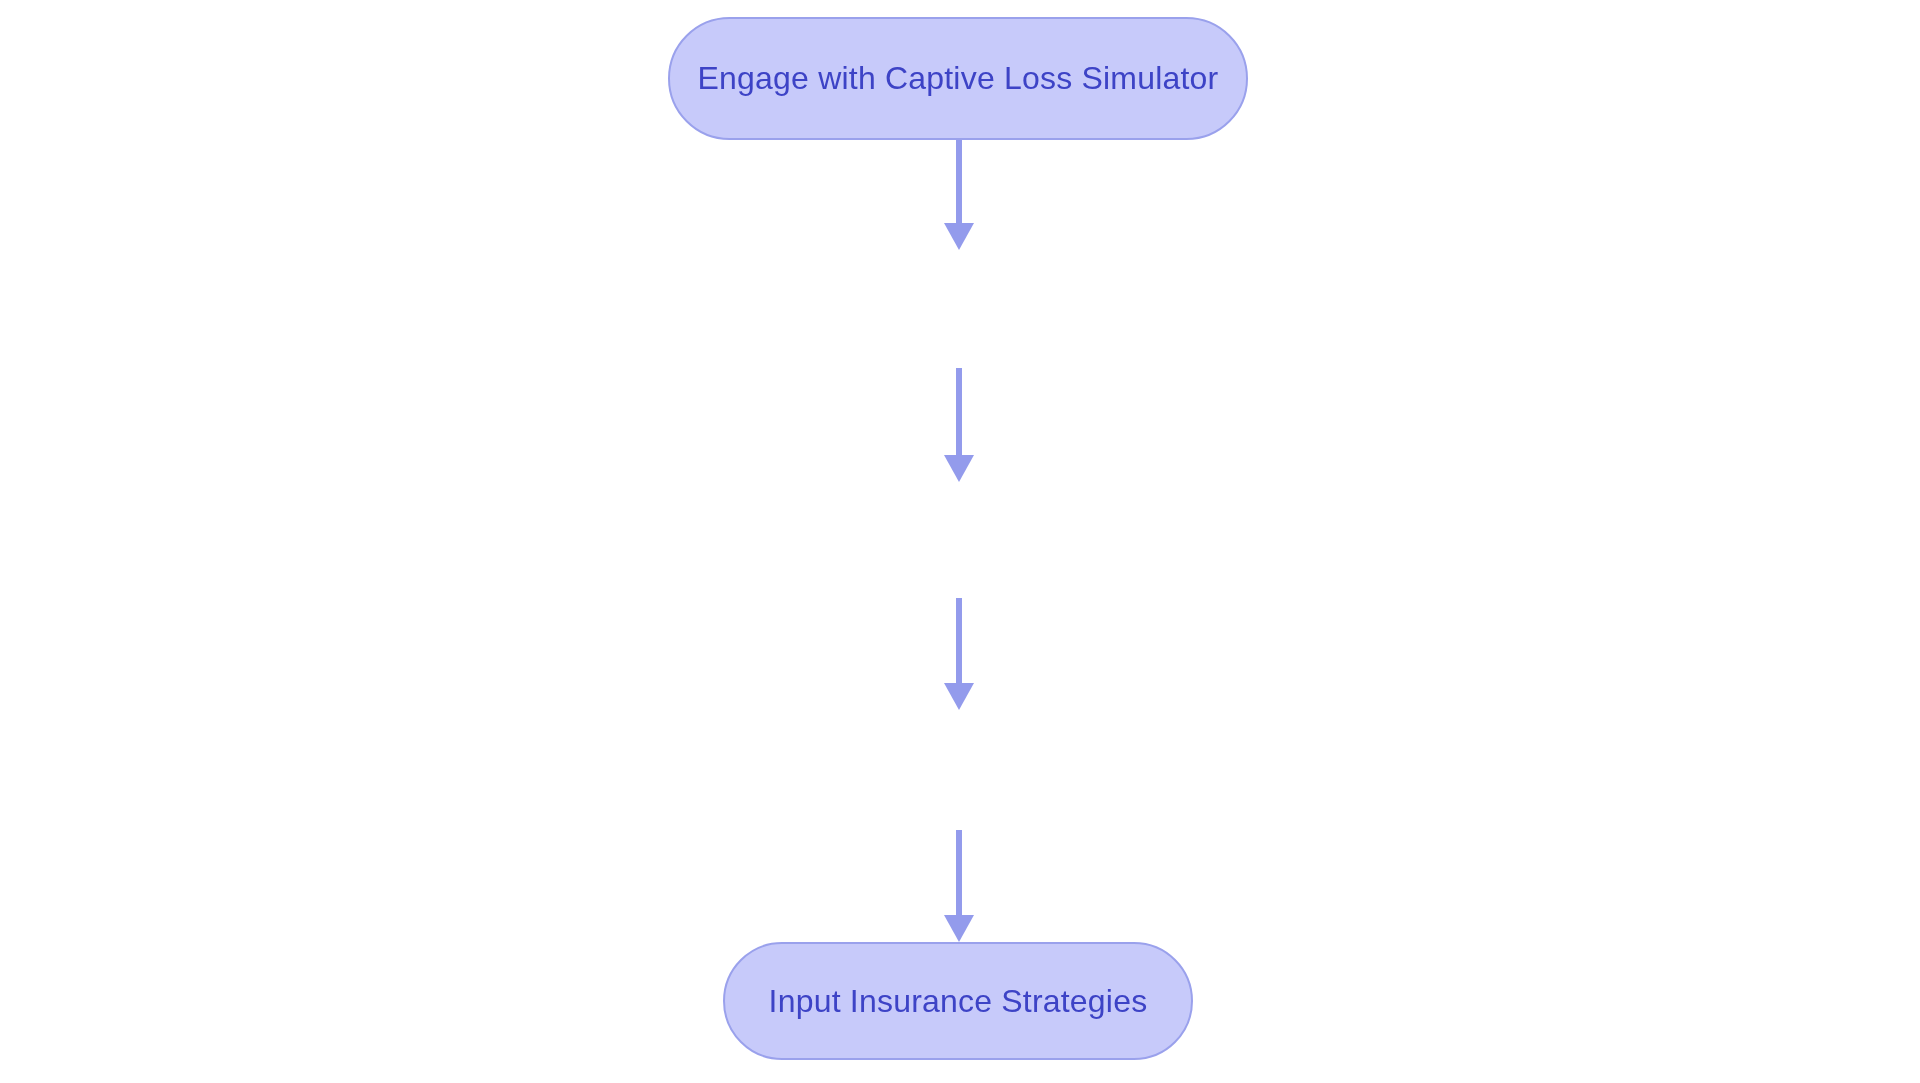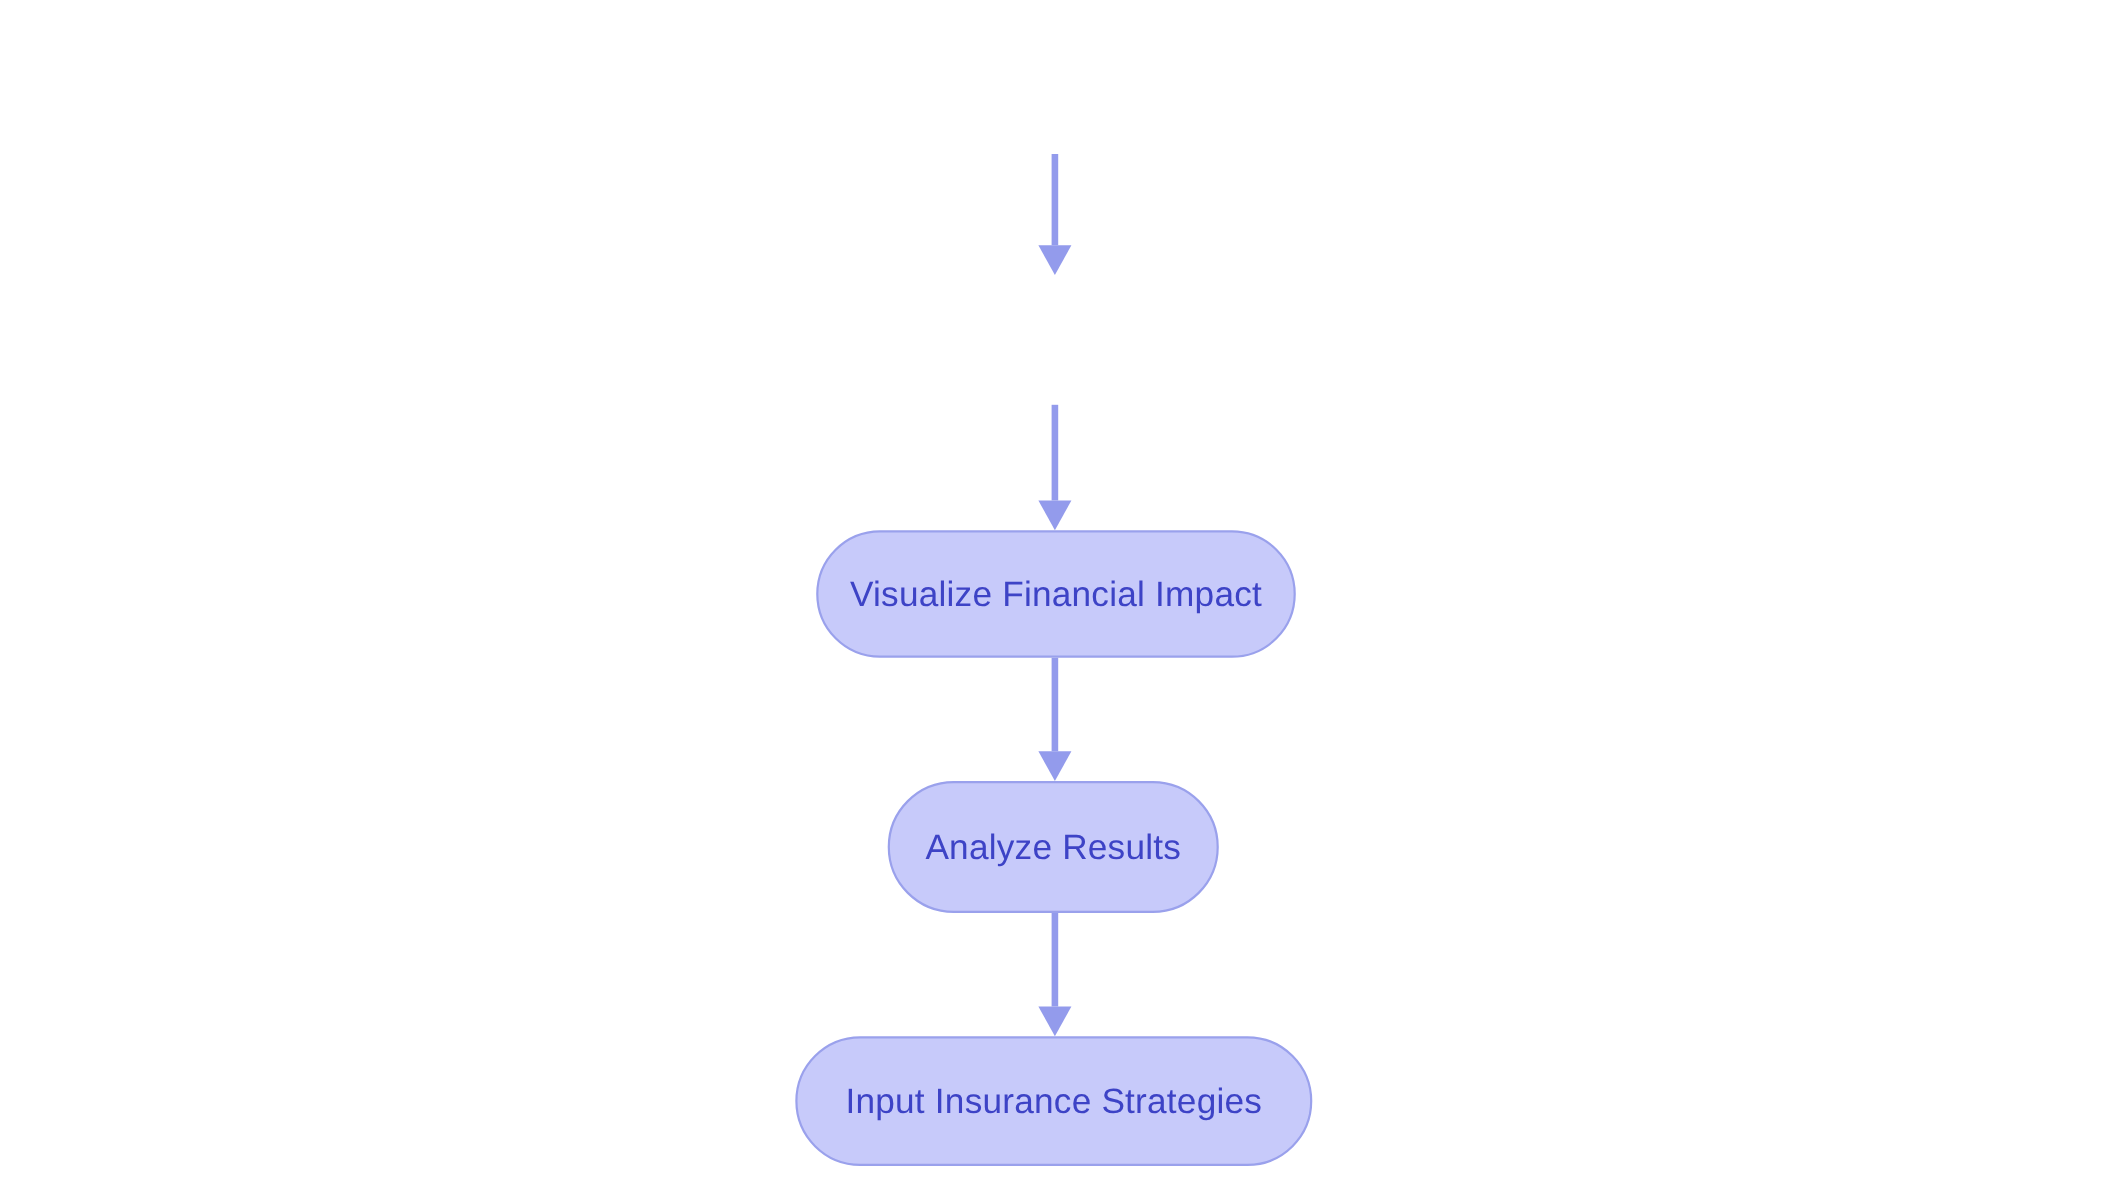--- a/index.html
+++ b/index.html
@@ -67,44 +67,41 @@
     border-left: 15px solid transparent;
     border-right: 15px solid transparent;
     border-top: 27px solid var(--arrow);
   }
 </style>
 </head>
 <body>
 
 <div class="canvas">
 
+  <div class="flow-node node-1">
+    <span>Engage with Captive Loss Simulator</span>
+  </div>
 
   <div class="arrow arrow-1">
     <div class="arrow-shaft"></div>
     <div class="arrow-head"></div>
   </div>
 
 
   <div class="arrow arrow-2">
     <div class="arrow-shaft"></div>
     <div class="arrow-head"></div>
   </div>
 
-  <div class="flow-node node-3">
-    <span>Visualize Financial Impact</span>
-  </div>
 
   <div class="arrow arrow-3">
     <div class="arrow-shaft"></div>
     <div class="arrow-head"></div>
   </div>
 
-  <div class="flow-node node-4">
-    <span>Analyze Results</span>
-  </div>
 
   <div class="arrow arrow-4">
     <div class="arrow-shaft"></div>
     <div class="arrow-head"></div>
   </div>
 
   <div class="flow-node node-5">
     <span>Input Insurance Strategies</span>
   </div>
 

